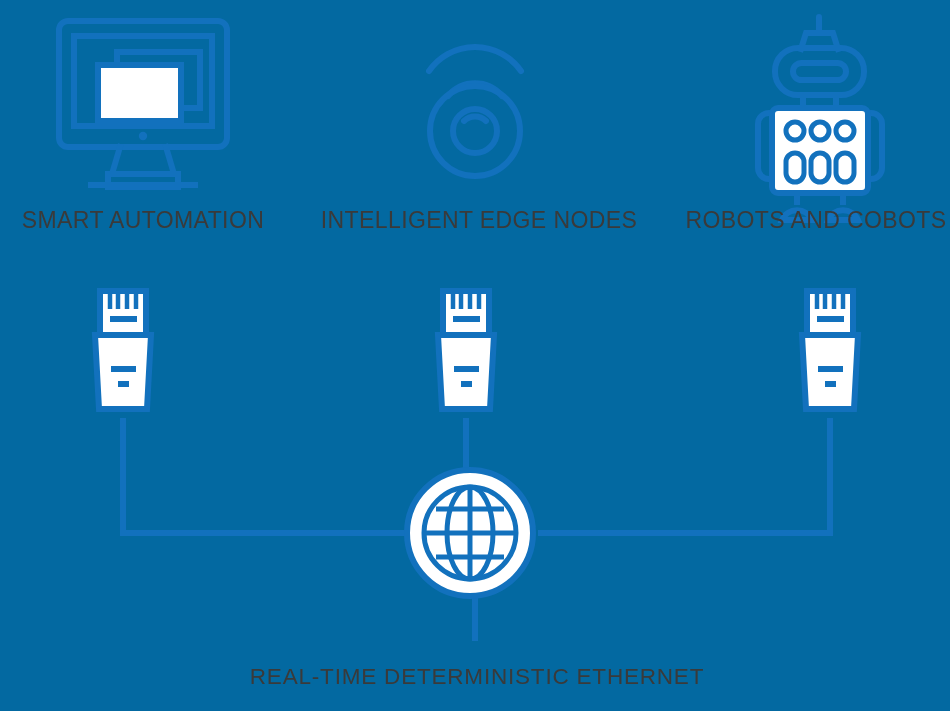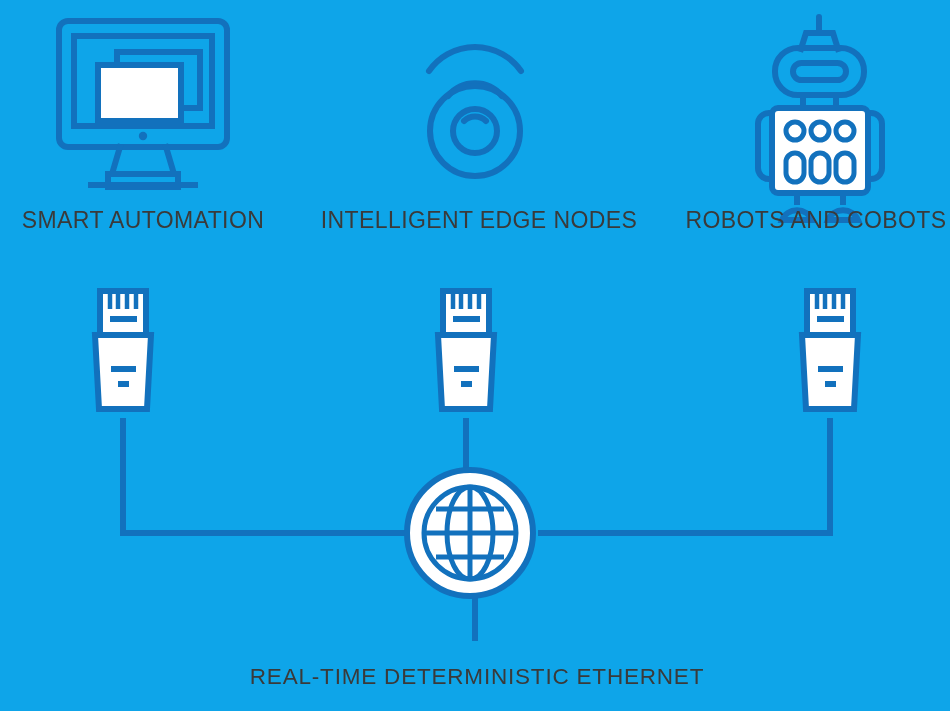--- a/index.html
+++ b/index.html
@@ -8,21 +8,21 @@
     padding: 0;
     background: #ffffff;
   }
   body {
     font-family: "Liberation Sans", sans-serif;
   }
   #diagram-root {
     position: relative;
     width: 950px;
     height: 711px;
-    background: #0ea5e9;
+    background: #0369a1;
     overflow: hidden;
   }
   #diagram-svg {
     position: absolute;
     left: 0;
     top: 0;
     width: 950px;
     height: 711px;
     display: block;
   }

